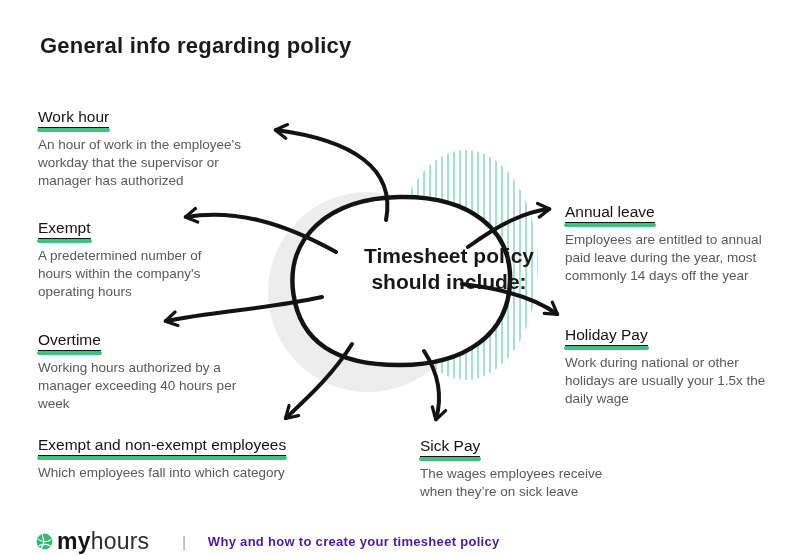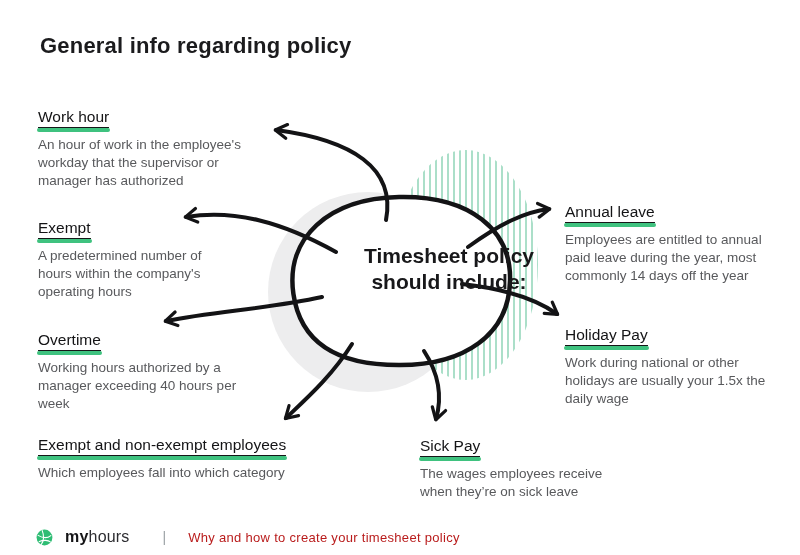--- a/index.html
+++ b/index.html
@@ -50,26 +50,26 @@
   .diagram-svg{position:absolute;left:0;top:0;width:800px;height:555px;pointer-events:none;}
   .center-label{
     position:absolute;left:314px;top:243px;width:174px;
     text-align:center;font-size:21px;font-weight:bold;color:#18181a;line-height:1.24;margin-left:48px;
   }
   
   .footer{
     position:absolute;left:36px;top:528px;display:flex;align-items:center;
   }
   .logo-icon{width:17px;height:17px;display:block;}
-  .brand{margin-left:12px;font-size:16px;color:#202024;letter-spacing:.2px;}
+  .brand{margin-left:4px;font-size:23px;color:#202024;letter-spacing:.2px;}
   .brand .b{font-weight:bold;color:#141416;}
   .brand .l{font-weight:normal;color:#2c2c30;}
   .footer-sep{margin-left:33px;color:#9aa0a4;font-size:14px;}
   .footer-tagline{
-    margin-left:22px;font-size:13px;font-weight:normal;color:#b91c1c;letter-spacing:.3px;
+    margin-left:22px;font-size:13px;font-weight:bold;color:#4c1d95;letter-spacing:.3px;
   }
 </style>
 </head>
 <body>
 
 <div class="canvas">
 
   <h1 class="page-title">General info regarding policy</h1>
 
   <div class="blob-gray"></div>

